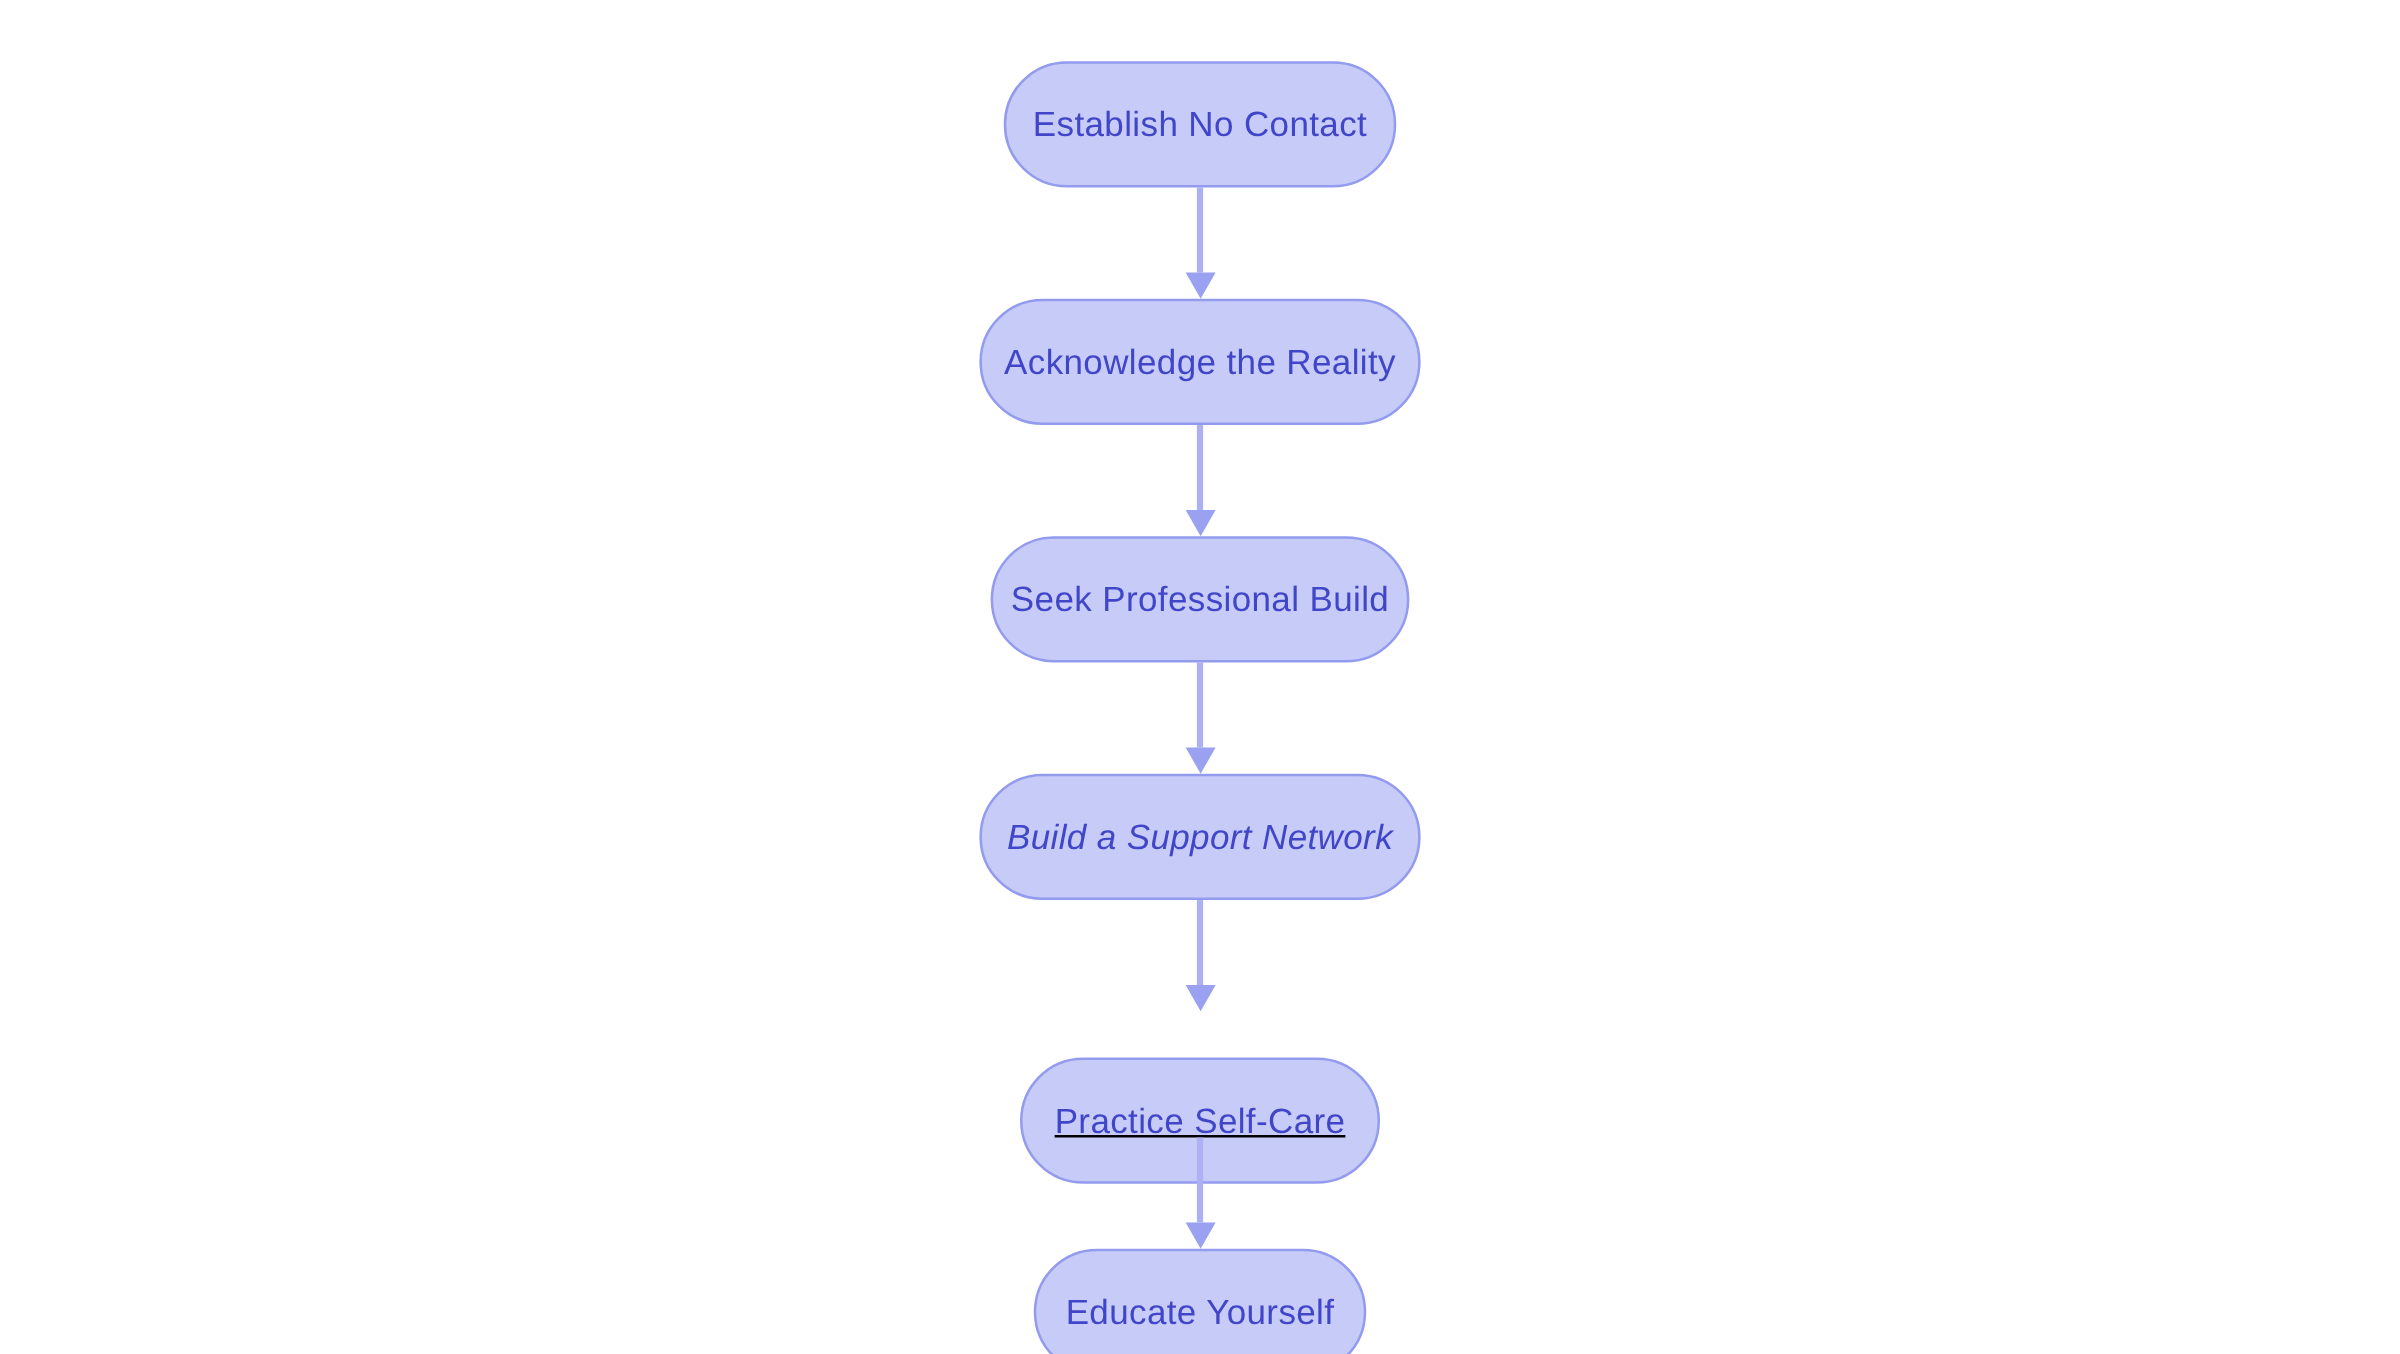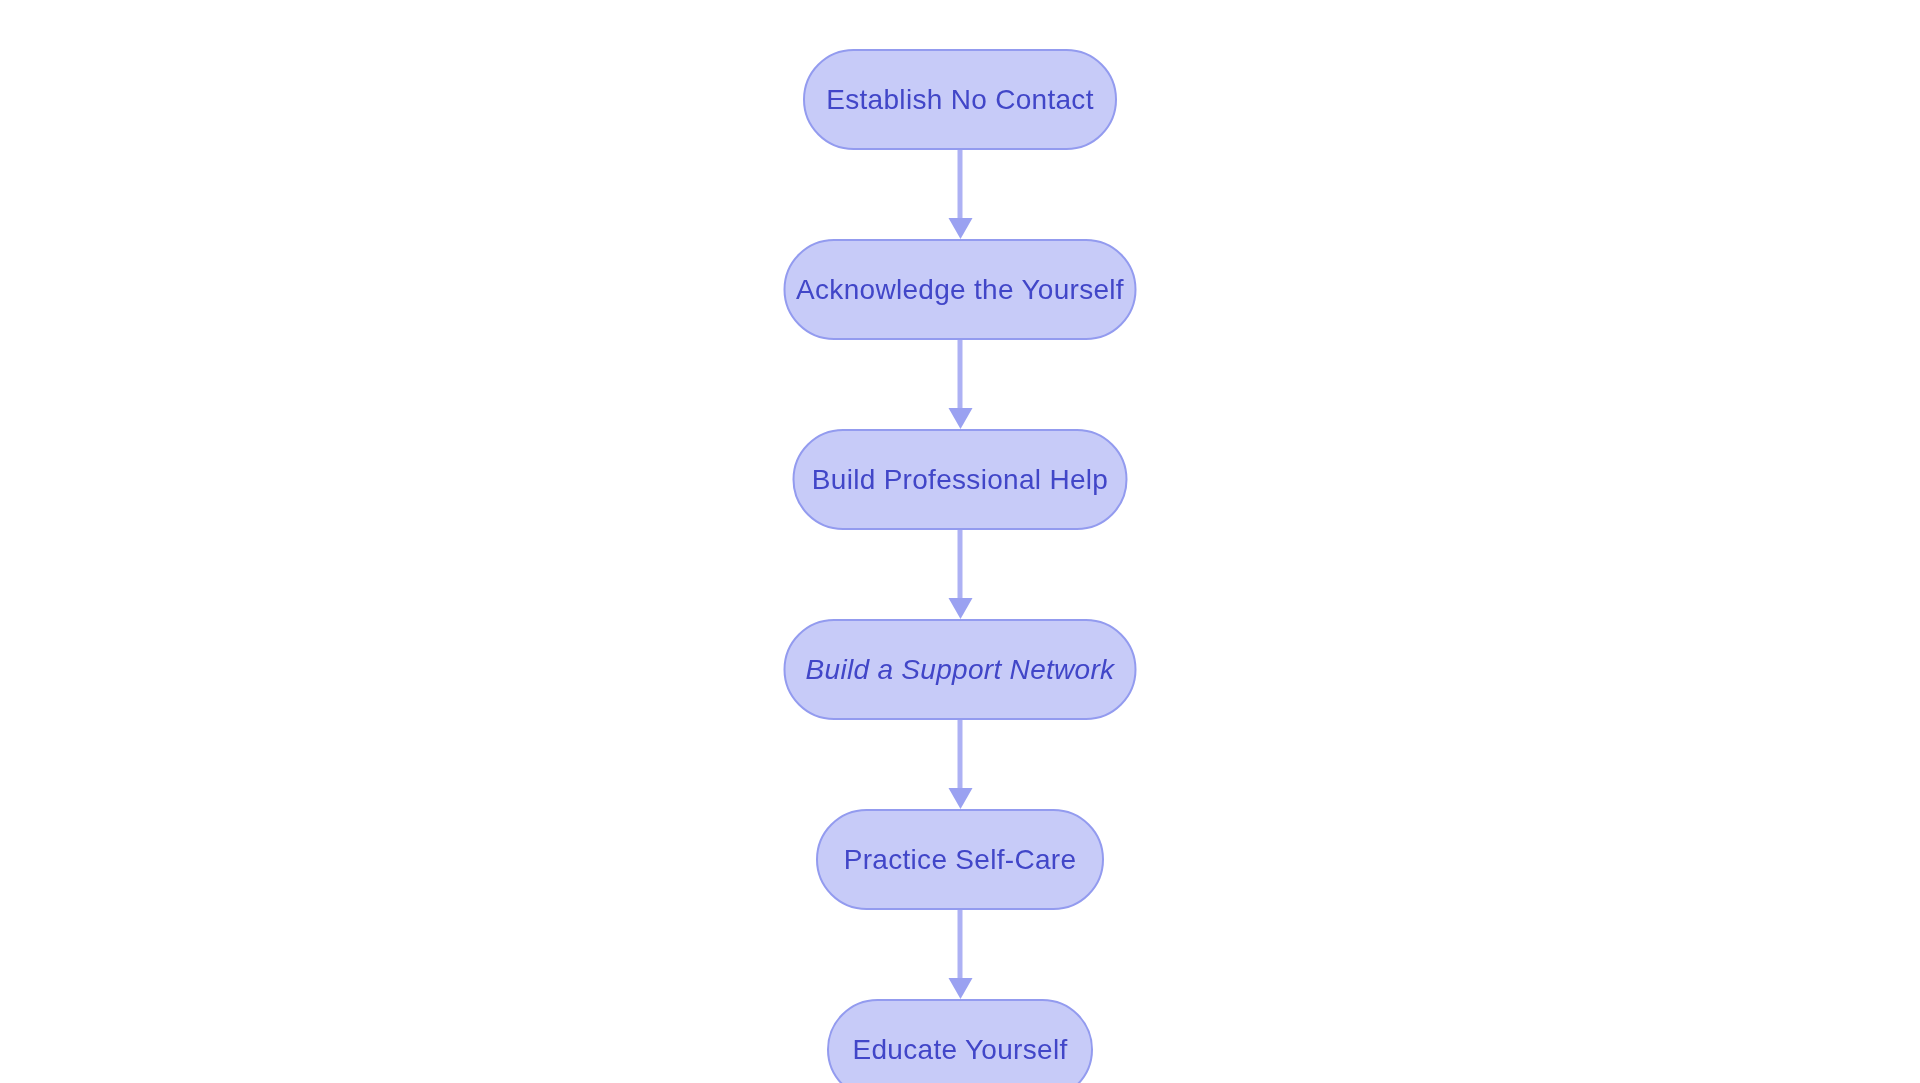--- a/index.html
+++ b/index.html
@@ -71,47 +71,47 @@
   <div class="node" style="top:13px; width:314px;">
     <span class="node-label">Establish No Contact</span>
   </div>
 
   <div class="arrow" style="top:114px;">
     <div class="arrow-line"></div>
     <div class="arrow-head"></div>
   </div>
 
   <div class="node" style="top:203px; width:353px;">
-    <span class="node-label">Acknowledge the Yourself</span>
+    <span class="node-label">Acknowledge the Reality</span>
   </div>
 
   <div class="arrow" style="top:304px;">
     <div class="arrow-line"></div>
     <div class="arrow-head"></div>
   </div>
 
   <div class="node" style="top:393px; width:335px;">
-    <span class="node-label">Build Professional Help</span>
+    <span class="node-label">Seek Professional Build</span>
   </div>
 
   <div class="arrow" style="top:494px;">
     <div class="arrow-line"></div>
     <div class="arrow-head"></div>
   </div>
 
   <div class="node" style="top:583px; width:353px;font-style:italic;">
     <span class="node-label">Build a Support Network</span>
   </div>
 
   <div class="arrow" style="top:684px;">
     <div class="arrow-line"></div>
     <div class="arrow-head"></div>
   </div>
 
-  <div class="node" style="top:773px; width:288px;">
+  <div class="node" style="top:810px; width:288px;text-decoration:underline;">
     <span class="node-label">Practice Self-Care</span>
   </div>
 
   <div class="arrow" style="top:874px;">
     <div class="arrow-line"></div>
     <div class="arrow-head"></div>
   </div>
 
   <div class="node" style="top:963px; width:266px;text-align:center;">
     <span class="node-label">Educate Yourself</span>

